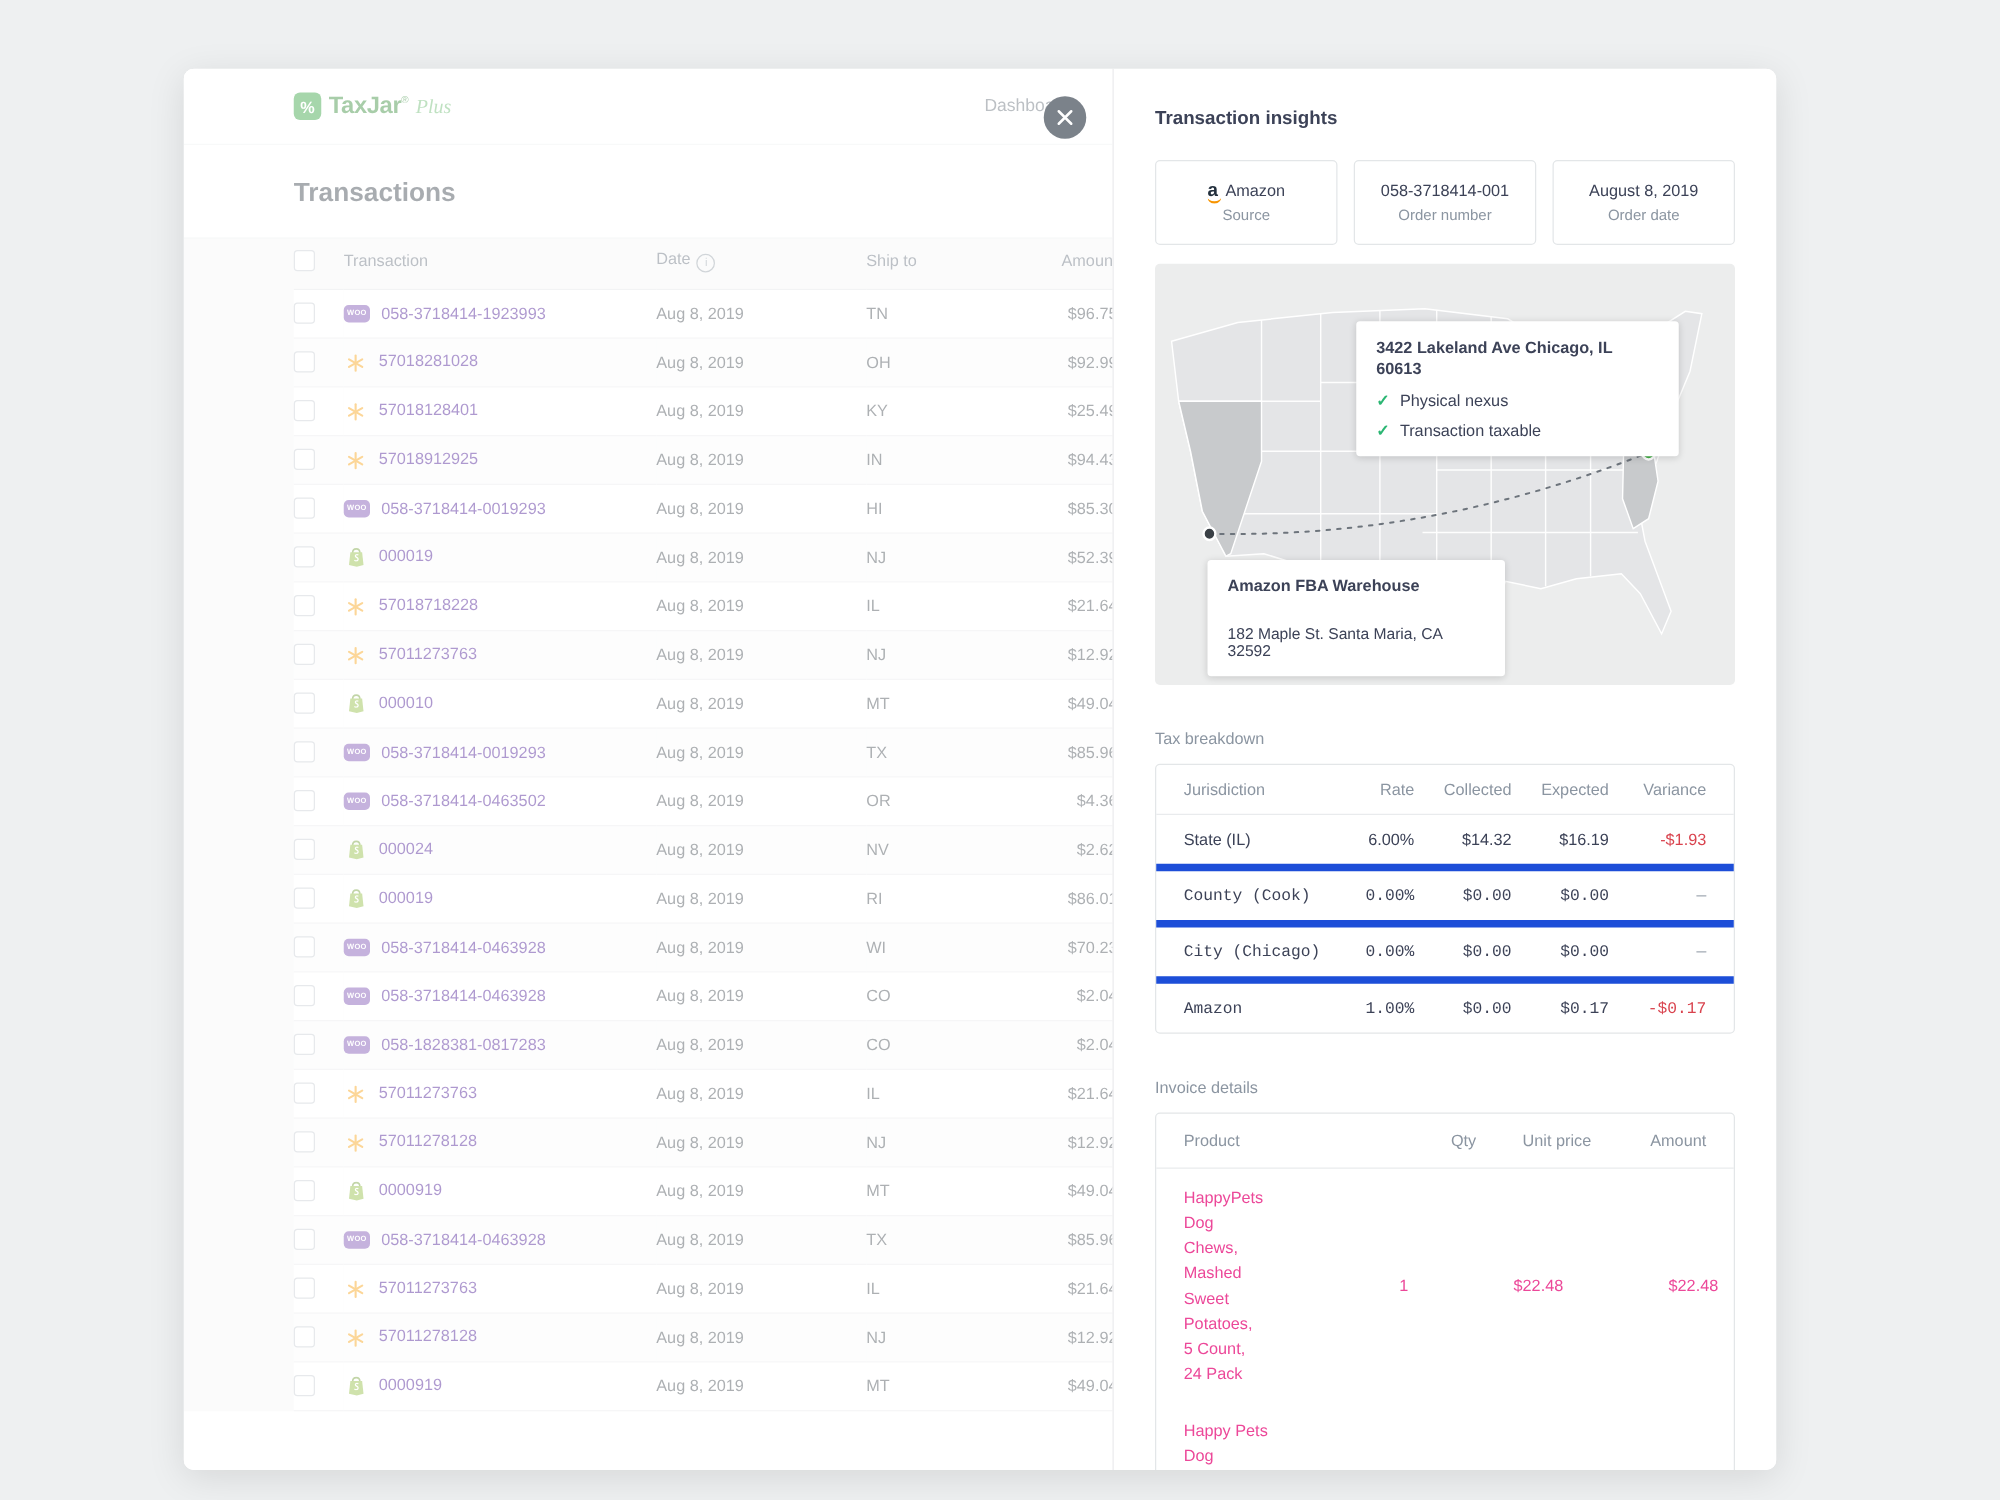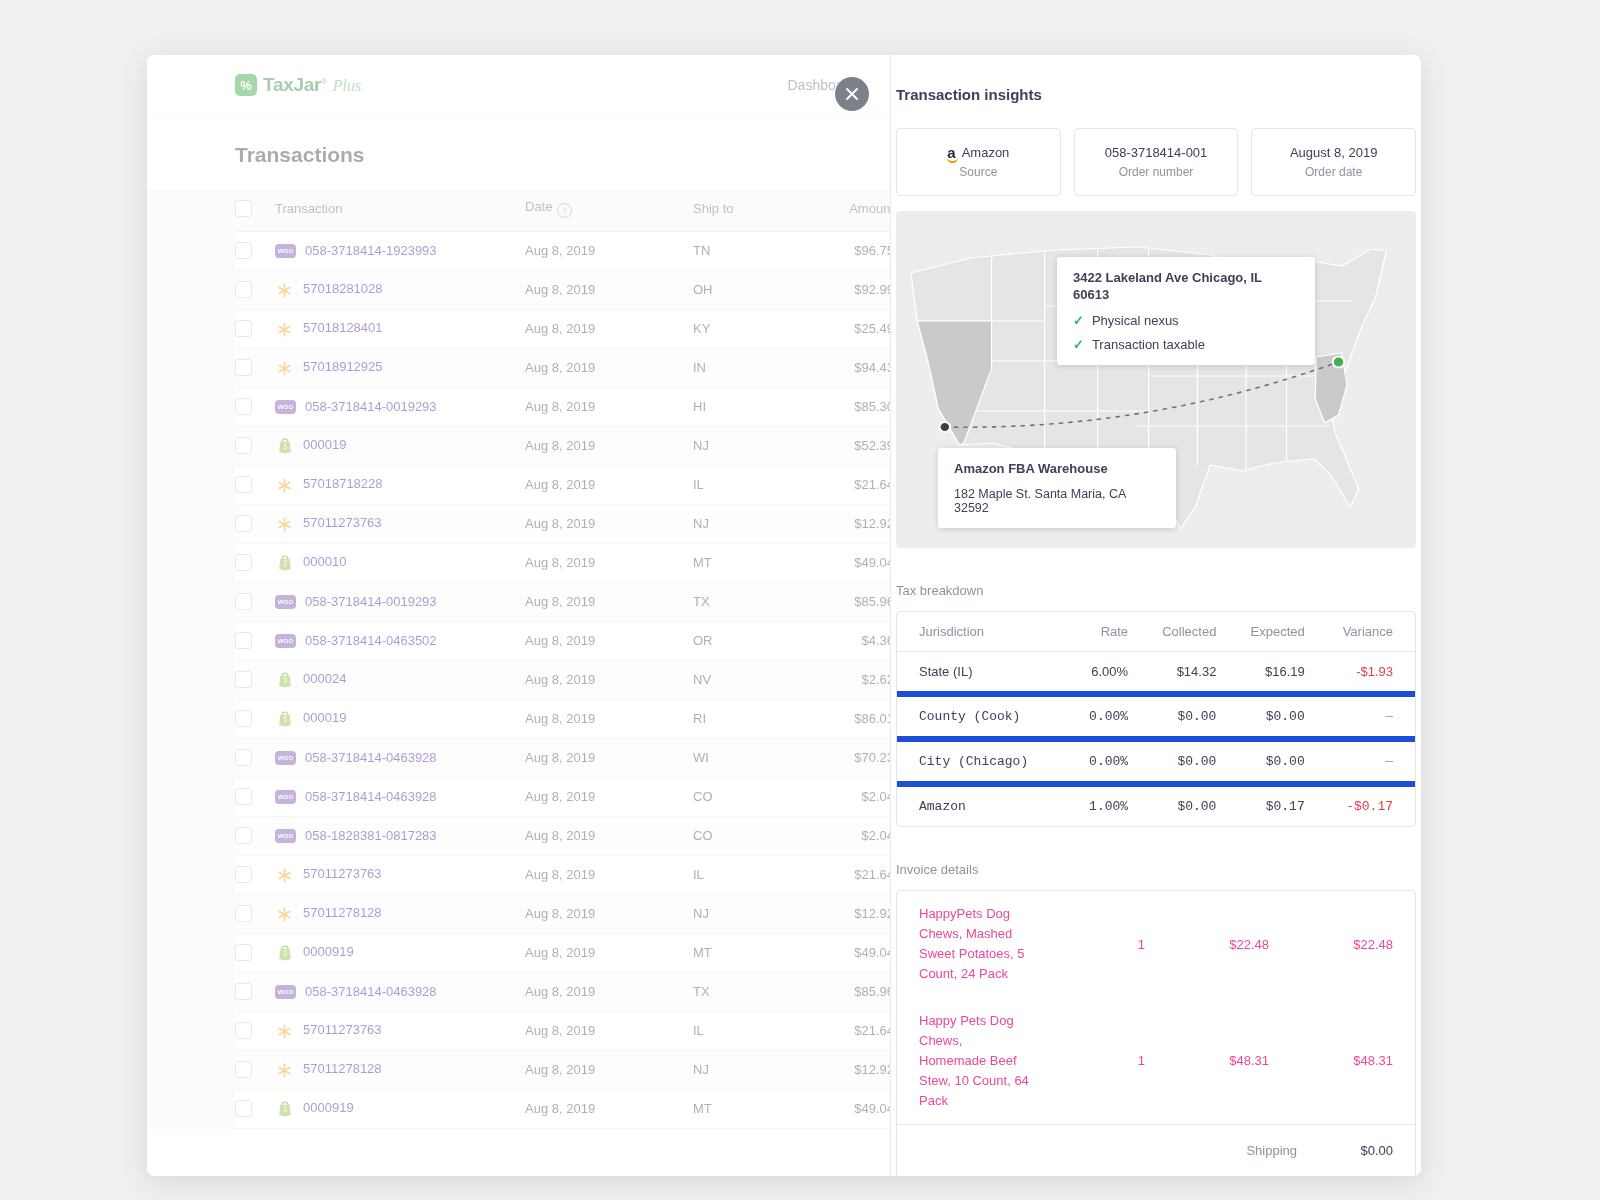--- a/index.html
+++ b/index.html
@@ -40,39 +40,39 @@
   .checkbox{display:inline-block;width:15px;height:15px;border:1px solid #c9ced4;border-radius:3px;background:#fff;vertical-align:middle;}
   .src-icon{display:inline-flex;width:19px;margin-right:9px;vertical-align:middle;justify-content:center;align-items:center;}
   .ic-woo{background:#7f54b3;color:#fff;font-size:6px;font-weight:700;border-radius:4px;
     padding:4px 1px;line-height:1;letter-spacing:.2px;width:19px;justify-content:center;}
   .info-i{display:inline-grid;place-items:center;width:13px;height:13px;border:1px solid #9aa3ab;
     border-radius:50%;font-size:9px;color:#9aa3ab;margin-left:5px;vertical-align:-2px;font-style:normal;}
   .dim-overlay{position:absolute;inset:0;background:rgba(255,255,255,.55);z-index:5;}
   .close-btn{position:absolute;left:688px;top:22px;width:34px;height:34px;border-radius:50%;
     background:#7b828a;border:none;z-index:10;display:grid;place-items:center;cursor:pointer;padding:0;}
   
-  .right-pane{flex:1;background:#fff;padding:0 5px 0;position:relative;z-index:6;border-left:1px solid #ececee;overflow:hidden;}
+  .right-pane{flex:1;background:#fff;padding:0 33px 0;position:relative;z-index:6;border-left:1px solid #ececee;overflow:hidden;}
   .panel-title{margin:31px 0 0;font-size:15px;font-weight:700;color:#3c4257;}
   .cards{display:flex;gap:13px;margin-top:25px;}
   .card{flex:1;border:1px solid #e3e6e8;border-radius:4px;height:66px;display:flex;
     flex-direction:column;align-items:center;justify-content:center;gap:5px;background:#fff;}
   .card-value{font-size:13px;color:#3c4257;display:flex;align-items:center;gap:6px;}
   .card-label{font-size:12px;color:#8b95a1;}
   .amz{position:relative;font-weight:700;font-size:15px;color:#222f3d;line-height:1;}
   .amz::after{content:"";position:absolute;left:0;bottom:-3px;width:11px;height:4px;
     border-bottom:2px solid #f79400;border-radius:0 0 7px 7px;}
   .map{margin-top:15px;height:337px;background:#eceded;border-radius:4px;position:relative;overflow:hidden;}
   .map-svg{position:absolute;inset:0;width:100%;height:100%;}
   .tooltip{position:absolute;background:#fff;border-radius:3px;box-shadow:0 1px 6px rgba(0,0,0,.15);padding:13px 16px;}
   .tt-dest{left:161px;top:46px;width:226px;}
   .tt-origin{left:42px;top:237px;width:206px;}
   .tt-title{font-size:13px;font-weight:700;color:#3c4257;line-height:1.3;}
   .tt-row{display:flex;align-items:center;gap:8px;margin-top:9px;font-size:13px;color:#3c4257;}
   .check{color:#2bb673;font-weight:700;font-size:13px;}
-  .tt-sub{font-size:12.5px;color:#3c4257;margin-top:9px;}
+  .tt-sub{font-size:12.5px;color:#3c4257;margin-top:22px;}
   .section-label{margin-top:35px;font-size:13px;color:#8b95a1;}
   .databox{margin-top:13px;border:1px solid #e3e6e8;border-radius:4px;background:#fff;}
   .tax-head,.tax-row{display:grid;grid-template-columns:1.45fr .8fr .95fr .95fr .95fr;
     padding:12px 22px;align-items:center;font-size:13px;}
   .tax-head{color:#8b95a1;border-bottom:1px solid #e9ebed;}
   .tax-row{color:#3c4257;}
   .tax-row + .tax-row{border-top:6px solid #1d4ed8;font-family:Liberation Mono, monospace;}
   .num{text-align:right;}
   .neg{color:#d9434e;}
   .dash{color:#9aa3ad;}
@@ -507,20 +507,26 @@
             <div class="num">1.00%</div>
             <div class="num">$0.00</div>
             <div class="num">$0.17</div>
             <div class="num neg">-$0.17</div>
           </div>
         </div>
     </div>
 
     <div class="section-label">Invoice details</div>
     <div class="databox">
+      <div class="inv-head">
+        <div>Product</div>
+        <div class="num">Qty</div>
+        <div class="num">Unit price</div>
+        <div class="num">Amount</div>
+      </div>
       <div class="inv-items" id="inv-items">
           <div class="inv-row">
             <div class="prod">HappyPets Dog Chews, Mashed Sweet Potatoes, 5 Count, 24 Pack</div>
             <div class="num">1</div>
             <div class="num">$22.48</div>
             <div class="num">$22.48</div>
           </div>
           <div class="inv-row">
             <div class="prod">Happy Pets Dog Chews, Homemade Beef Stew, 10 Count, 64 Pack</div>
             <div class="num">1</div>

